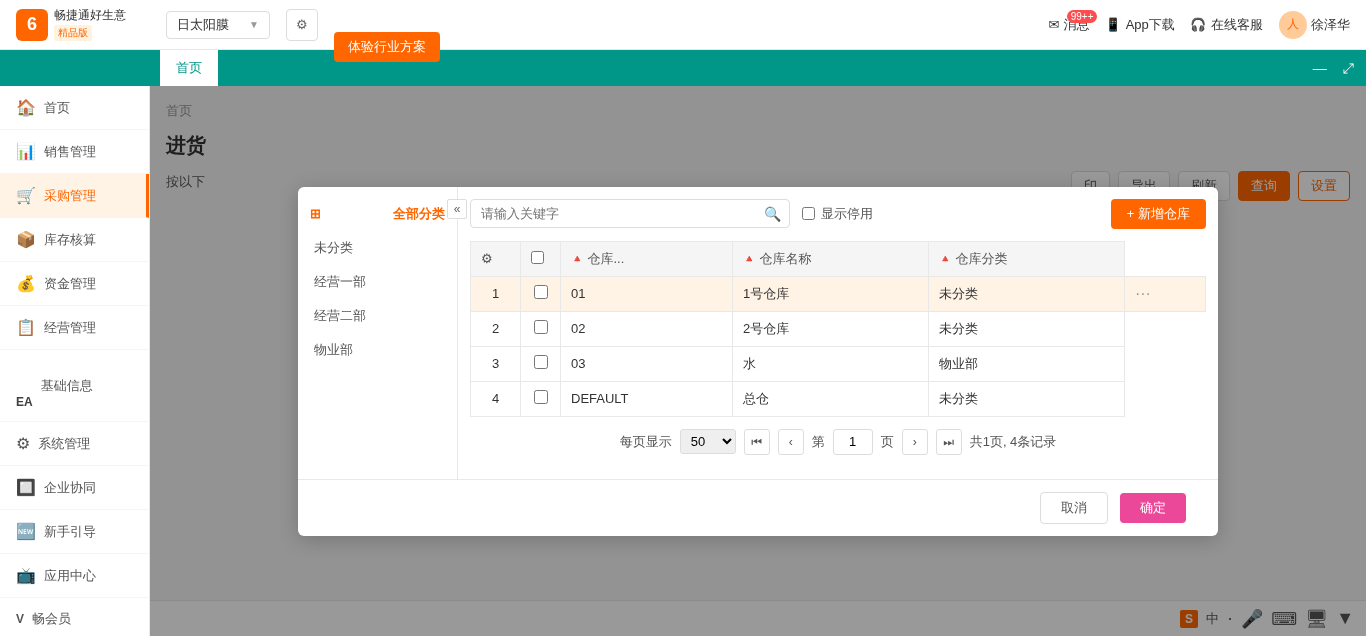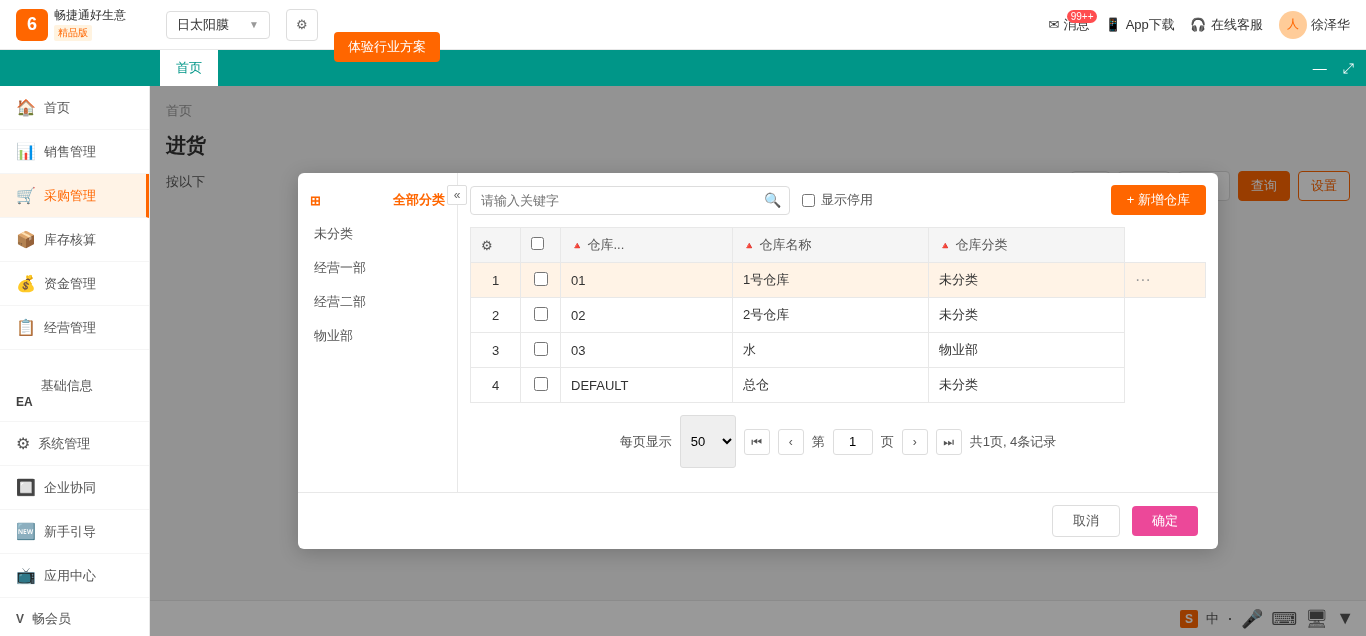--- a/index.html
+++ b/index.html
@@ -261,28 +261,28 @@
       cursor: pointer; color: #555; background: #fff;
       font-size: 12px;
     }
     .page-input {
       width: 40px; height: 26px;
       border: 1px solid #ddd; border-radius: 3px;
       text-align: center; font-size: 13px; outline: none;
     }
     .page-select {
       border: 1px solid #ddd; border-radius: 3px;
-      padding: 17px 6px; font-size: 13px; outline: none; cursor: pointer;
+      padding: 3px 6px; font-size: 13px; outline: none; cursor: pointer;
     }
 
     
     .modal-footer {
       display: flex; align-items: center; justify-content: flex-end;
       gap: 12px;
-      padding: 12px 20px;
+      padding: 12px 32px;
       border-top: 1px solid #e8e8e8;
     }
     .cancel-btn {
       background: #fff; color: #555;
       border: 1px solid #ddd; border-radius: 4px;
       padding: 6px 20px; cursor: pointer; font-size: 13px;
     }
     .confirm-btn {
       background: #ec4899; color: #fff;
       border: none; border-radius: 4px;

